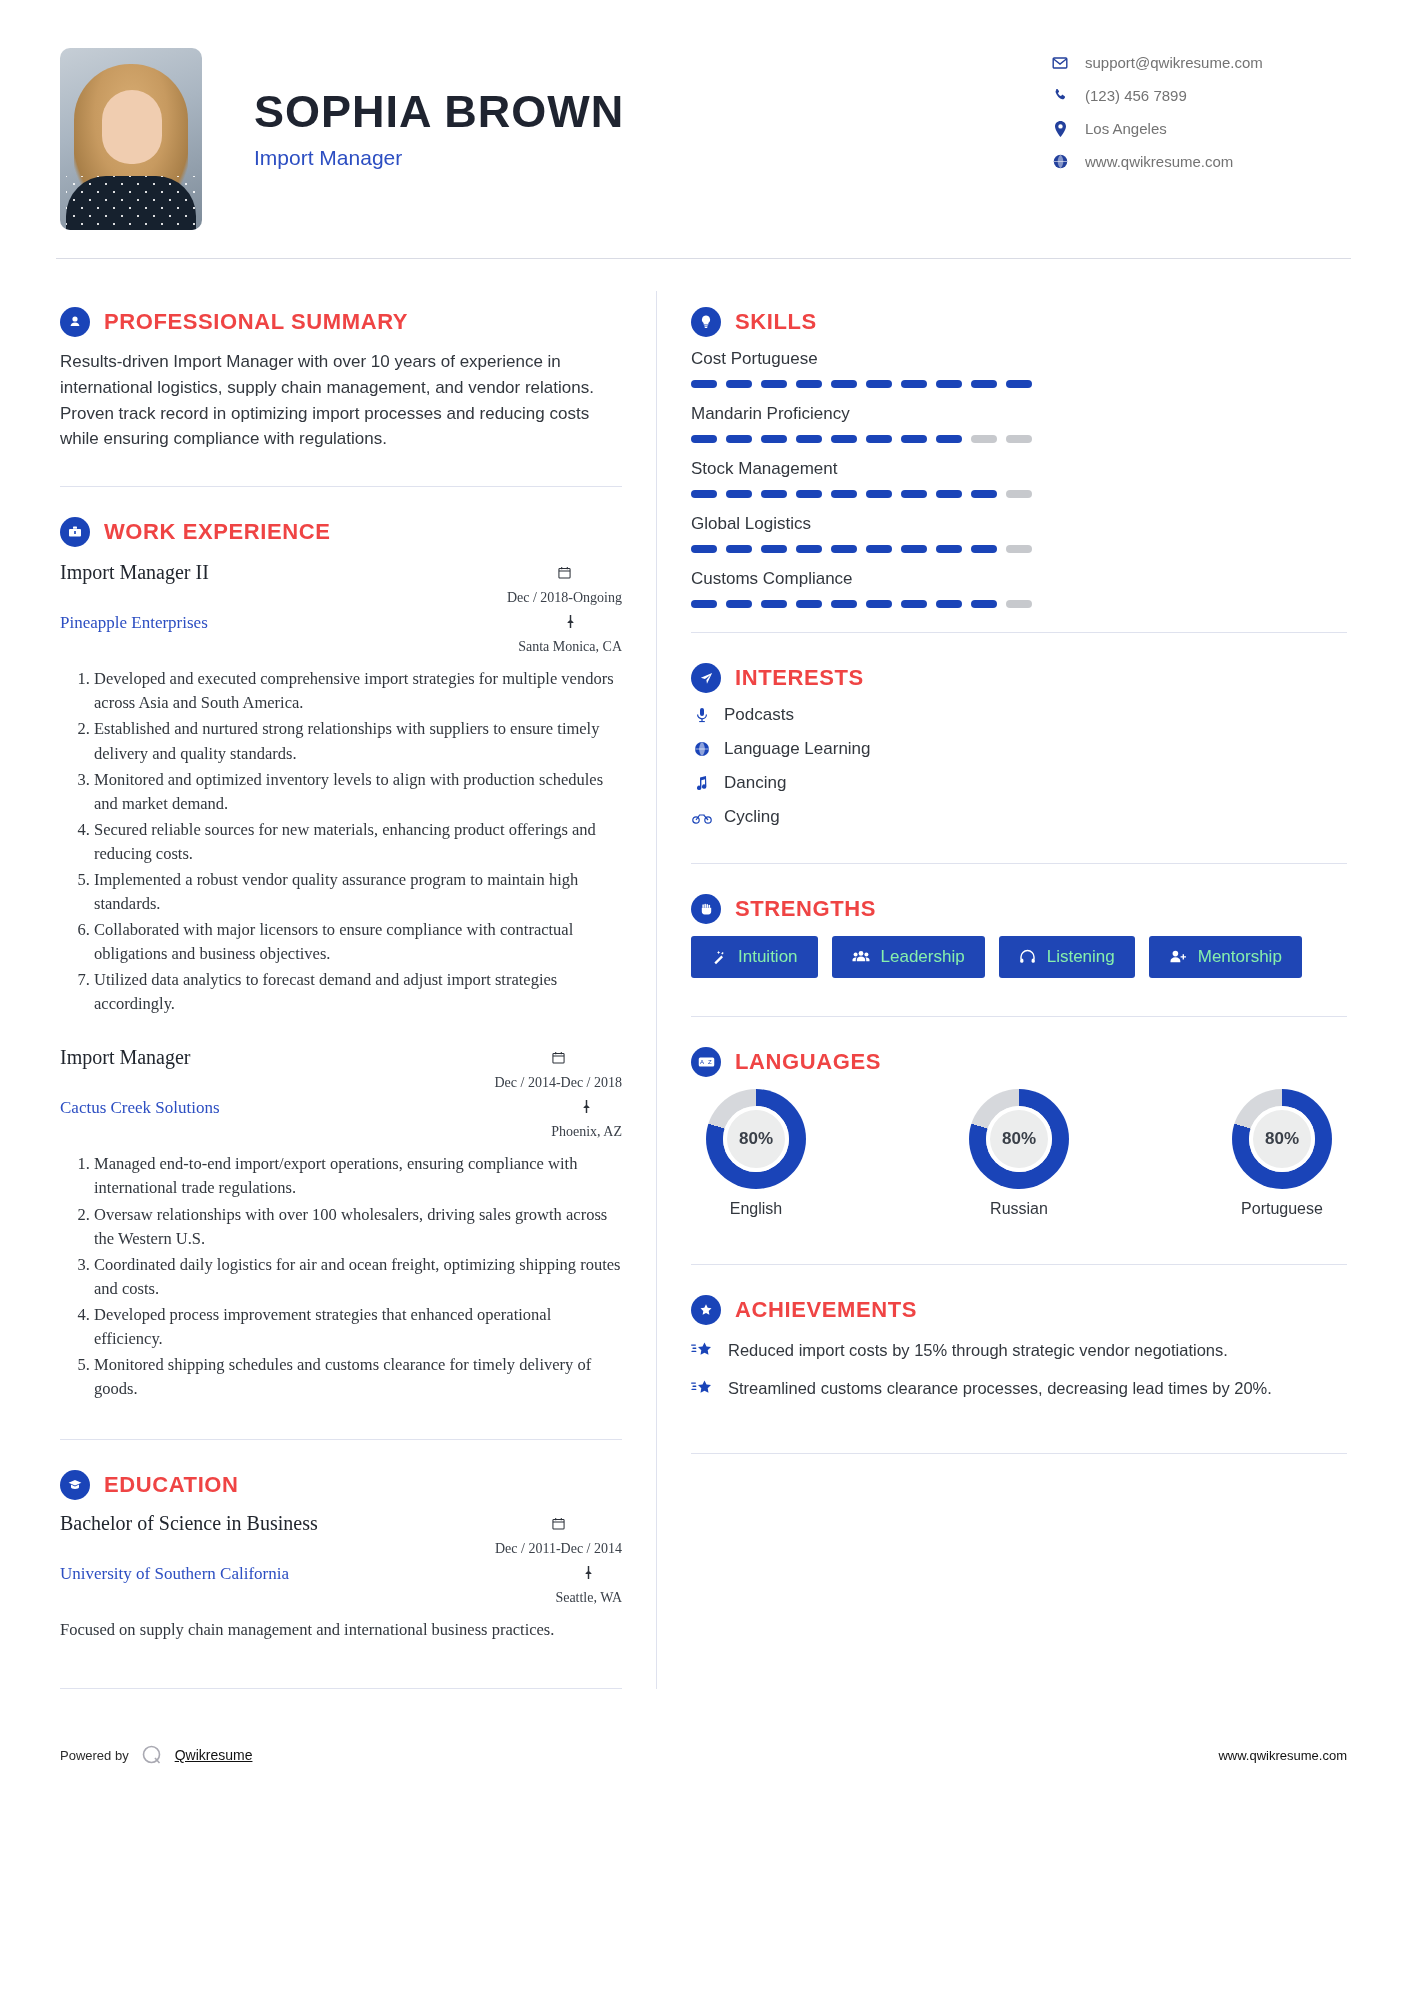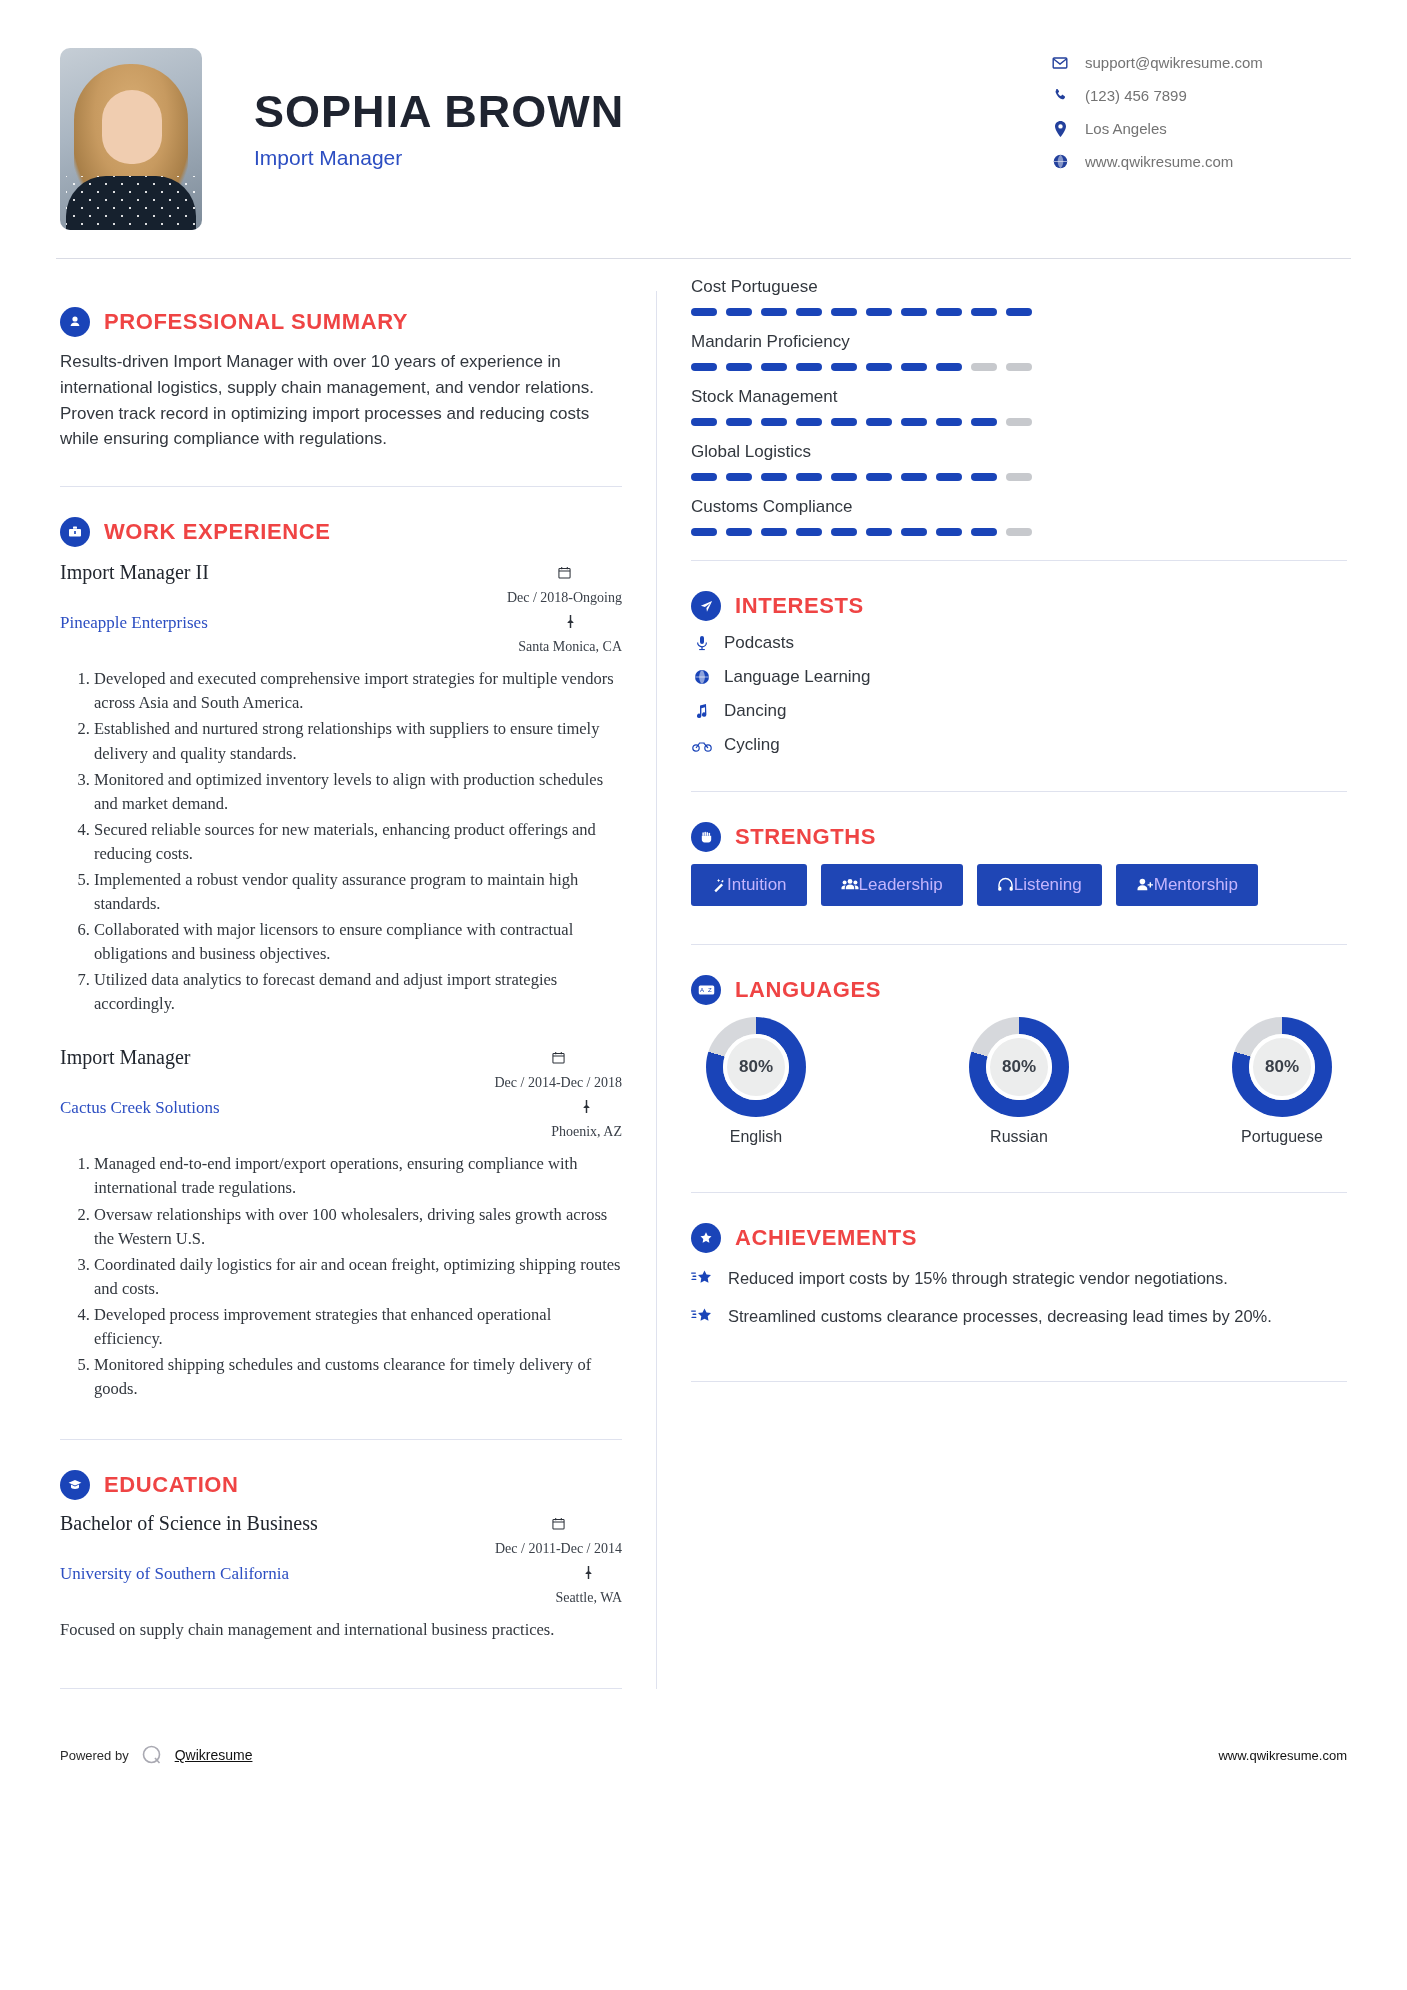--- a/index.html
+++ b/index.html
@@ -191,26 +191,27 @@
   .interest {
     display: flex; align-items: center; gap: 11px;
     font-size: 17px; color: #32373e;
   }
   .interest .ii { color: #1a44b8; width: 22px; display:inline-flex; justify-content:center; }
 
   
   .strengths { display: flex; flex-wrap: wrap; gap: 14px; margin-top: 6px; }
   .pill {
     background: #1f46b5;
-    color: #c4b5fd;
+    color: #86efac;
     border-radius: 3px;
     padding: 11px 20px;
     font-size: 17px;
     display: inline-flex;
     align-items: center;
+    gap: 11px;
   }
   .pill .pi { display:inline-flex; }
 
   
   .langs { display: flex; justify-content: space-between; margin-top: 10px; gap: 10px; }
   .lang { width: 130px; text-align: center; }
   .ring {
     width: 100px; height: 100px;
     margin: 0 auto;
     border-radius: 50%;
@@ -455,20 +456,30 @@
         <div class="edu-desc">Focused on supply chain management and international business practices.</div>
       </div>
 
       <div class="hr-light" style="margin-top:46px;"></div>
     </div>
 
     <div class="col-divider"></div>
 
     <div class="col-right">
 
+      <div class="sec-head" style="margin-top:30px;">
+        <span class="sec-icon">
+          <svg width="16" height="16" viewBox="0 0 16 16" fill="#fff">
+            <path d="M8 1.6A4.1 4.1 0 0 0 5.6 9v1.4h4.8V9A4.1 4.1 0 0 0 8 1.6z"></path>
+            <rect x="6.2" y="11.2" width="3.6" height="1.2" rx=".6"></rect>
+            <rect x="6.6" y="13" width="2.8" height="1.1" rx=".55"></rect>
+          </svg>
+        </span>
+        <span class="sec-title">SKILLS</span>
+      </div>
 
       <div>
         <div class="skill">
           <div class="skill-name">Cost Portuguese</div>
           <div class="dots">
               <span class="dot on"></span>
               <span class="dot on"></span>
               <span class="dot on"></span>
               <span class="dot on"></span>
               <span class="dot on"></span>

